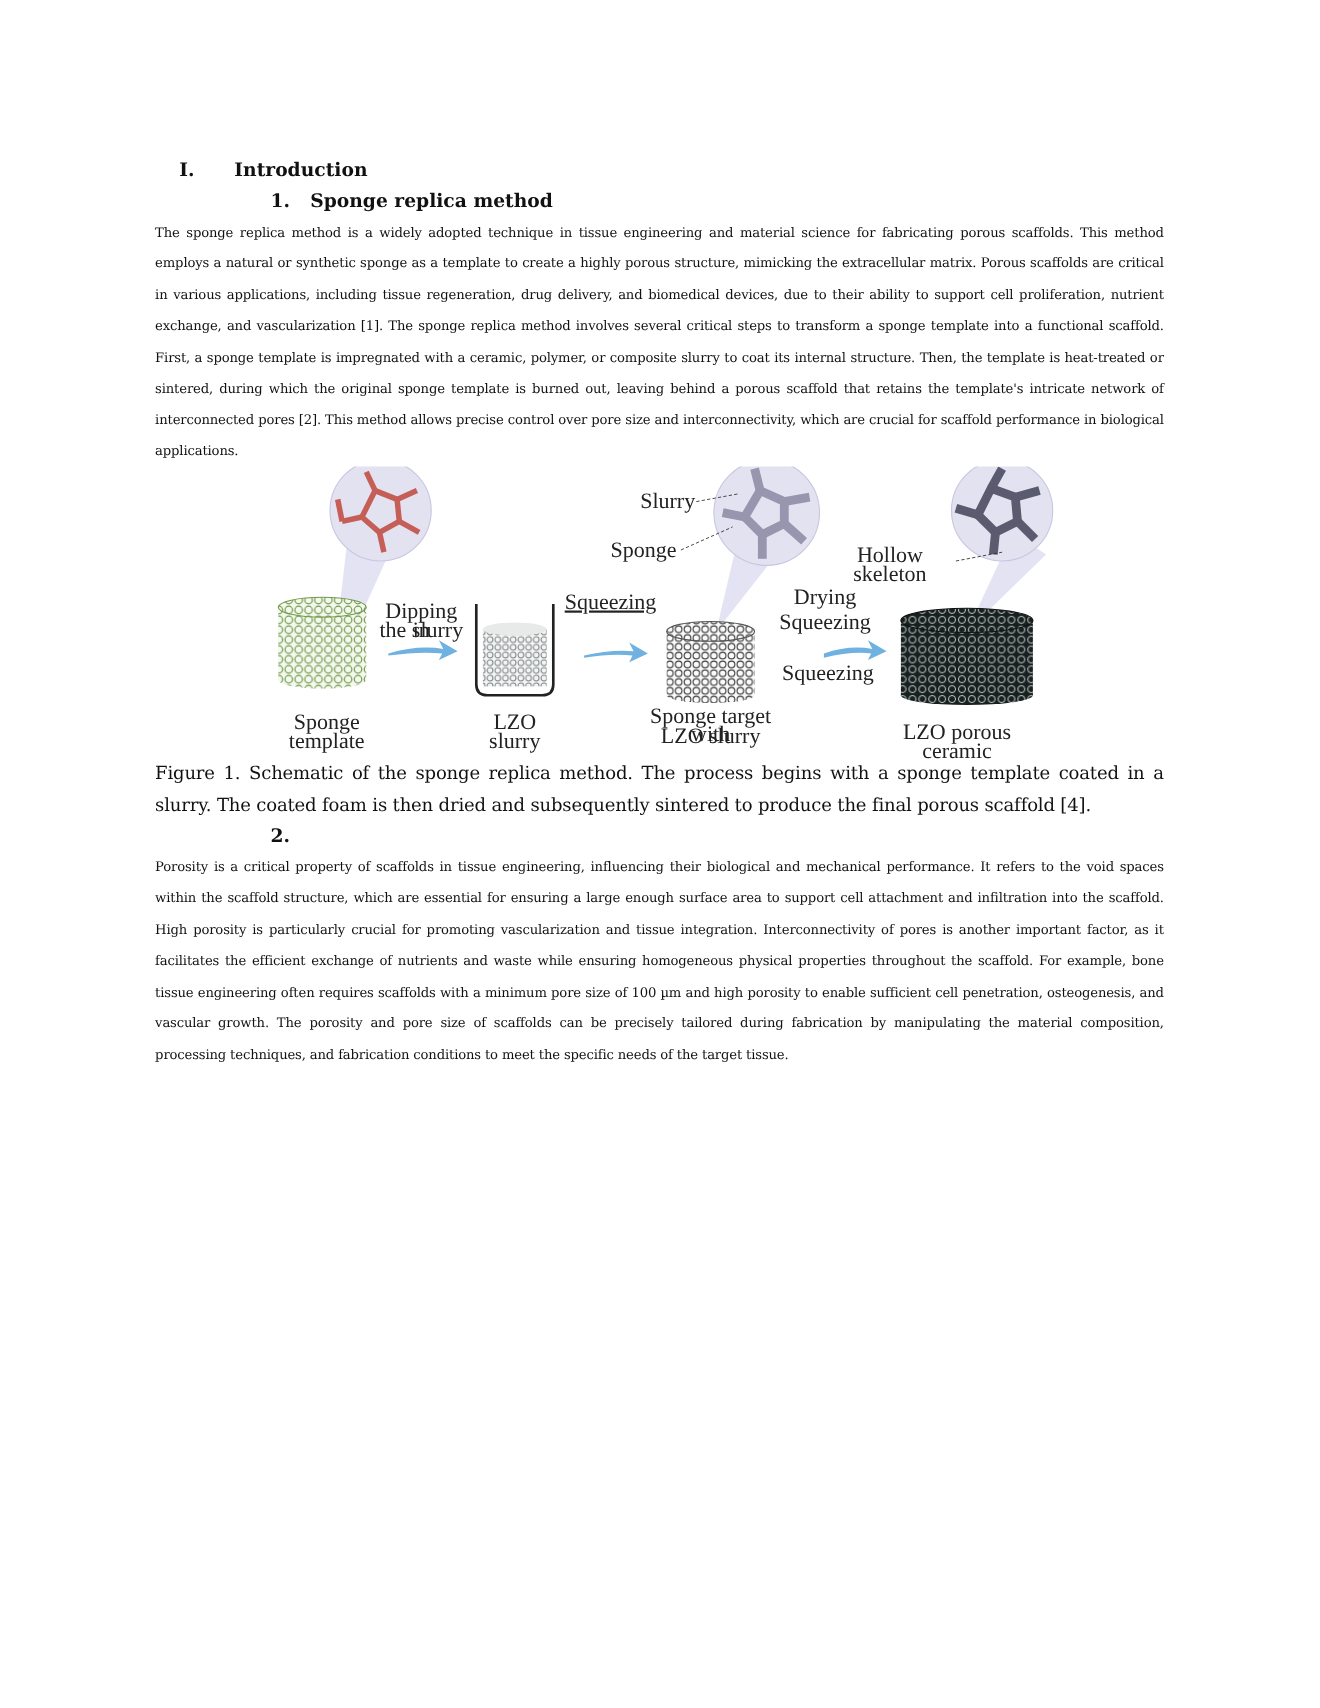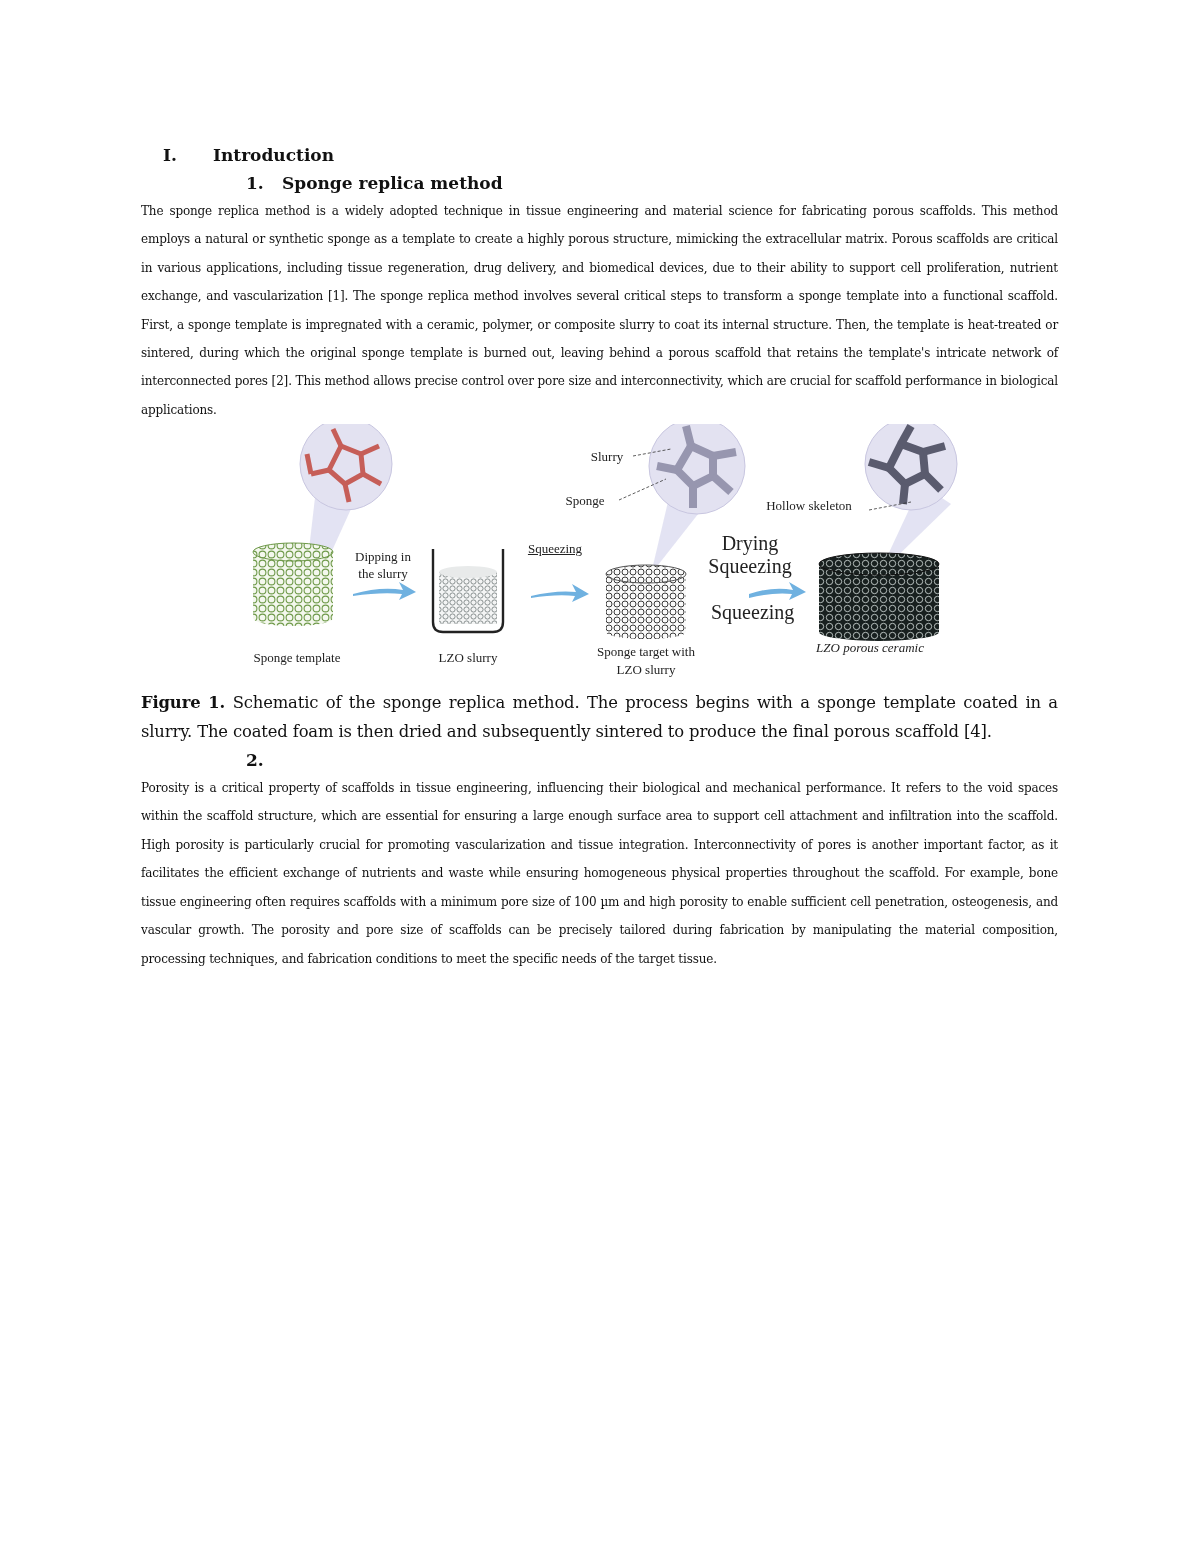--- a/index.html
+++ b/index.html
@@ -7,24 +7,24 @@
          font-family: "DejaVu Serif", "Liberation Serif", serif; color: #111; }
   .page { position: absolute; left: 141px; top: 141px; width: 917px; }
   .h1 { font-weight: bold; font-size: 17px; line-height: 28px; height: 28px; position: relative; }
   .h1 .num { position: absolute; left: 22px; }
   .h1 .txt { position: absolute; left: 72px; text-align: center; }
   .h2 { font-weight: bold; font-size: 17px; line-height: 28px; height: 28px; position: relative; }
   .h2 .num { position: absolute; left: 105px; }
   .h2 .txt { position: absolute; left: 141px; }
   p.body { margin: 0; font-size: 12px; line-height: 28.4px; text-align: justify; letter-spacing: -0.15px; }
   .figure { position: relative; width: 917px; height: 265px; }
-  .fig-label { position: absolute; font-family: "Liberation Serif", serif; font-size: 13px; color: #222; text-align: center; line-height: 17px; }
+  .fig-label { position: absolute; font-family: "Liberation Serif", serif; font-size: 20px; color: #222; text-align: center; line-height: 17px; }
   .fig-bold { font-size: 20px; }
   .caption { margin: 0; font-size: 16.4px; line-height: 28.4px; text-align: justify; letter-spacing: -0.15px; }
-  .caption b { font-weight: bold; }
+  .caption b { font-weight: normal; }
   svg { position: absolute; left: 0; top: 0; }
 </style>
 </head>
 <body>
 
 <div class="page">
 
   <div class="h1">
     <span class="num">I.</span>
     <span class="txt">Introduction</span>
@@ -132,21 +132,21 @@
     <div class="fig-label" style="left:282px; top:225px; width:90px;">LZO slurry</div>
     <div class="fig-label" style="left:372px; top:116px; width:84px;text-decoration:underline;">Squeezing</div>
     <div class="fig-label" style="left:436px; top:24px; width:60px;">Slurry</div>
     <div class="fig-label" style="left:412px; top:68px; width:64px;">Sponge</div>
     <div class="fig-label" style="left:430px; top:219px; width:150px;">Sponge target with</div>
     <div class="fig-label" style="left:430px; top:237px; width:150px;">LZO slurry</div>
     <div class="fig-label fig-bold" style="left:574px; top:111px; width:70px;">Drying</div>
     <div class="fig-label fig-bold" style="left:564px; top:134px; width:90px;">Squeezing</div>
     <div class="fig-label fig-bold" style="left:570px; top:180px; width:80px;">Squeezing</div>
     <div class="fig-label" style="left:608px; top:73px; width:120px;">Hollow skeleton</div>
-    <div class="fig-label" style="left:654px; top:215px; width:150px;font-style:italic;">LZO porous ceramic</div>
+    <div class="fig-label" style="left:654px; top:234px; width:150px;">LZO porous ceramic</div>
   </div>
 
   <p class="caption"><b>Figure 1.</b><span> Schematic of the sponge replica method. The process begins with a sponge template coated in a slurry. The coated foam is then dried and subsequently sintered to produce the final porous scaffold [4].</span></p>
 
   <div class="h2">
     <span class="num">2.</span>
   </div>
 
   <p class="body">Porosity is a critical property of scaffolds in tissue engineering, influencing their biological and mechanical performance. It refers to the void spaces within the scaffold structure, which are essential for ensuring a large enough surface area to support cell attachment and infiltration into the scaffold. High porosity is particularly crucial for promoting vascularization and tissue integration. Interconnectivity of pores is another important factor, as it facilitates the efficient exchange of nutrients and waste while ensuring homogeneous physical properties throughout the scaffold. For example, bone tissue engineering often requires scaffolds with a minimum pore size of 100 µm and high porosity to enable sufficient cell penetration, osteogenesis, and vascular growth. The porosity and pore size of scaffolds can be precisely tailored during fabrication by manipulating the material composition, processing techniques, and fabrication conditions to meet the specific needs of the target tissue.</p>
 </div>

